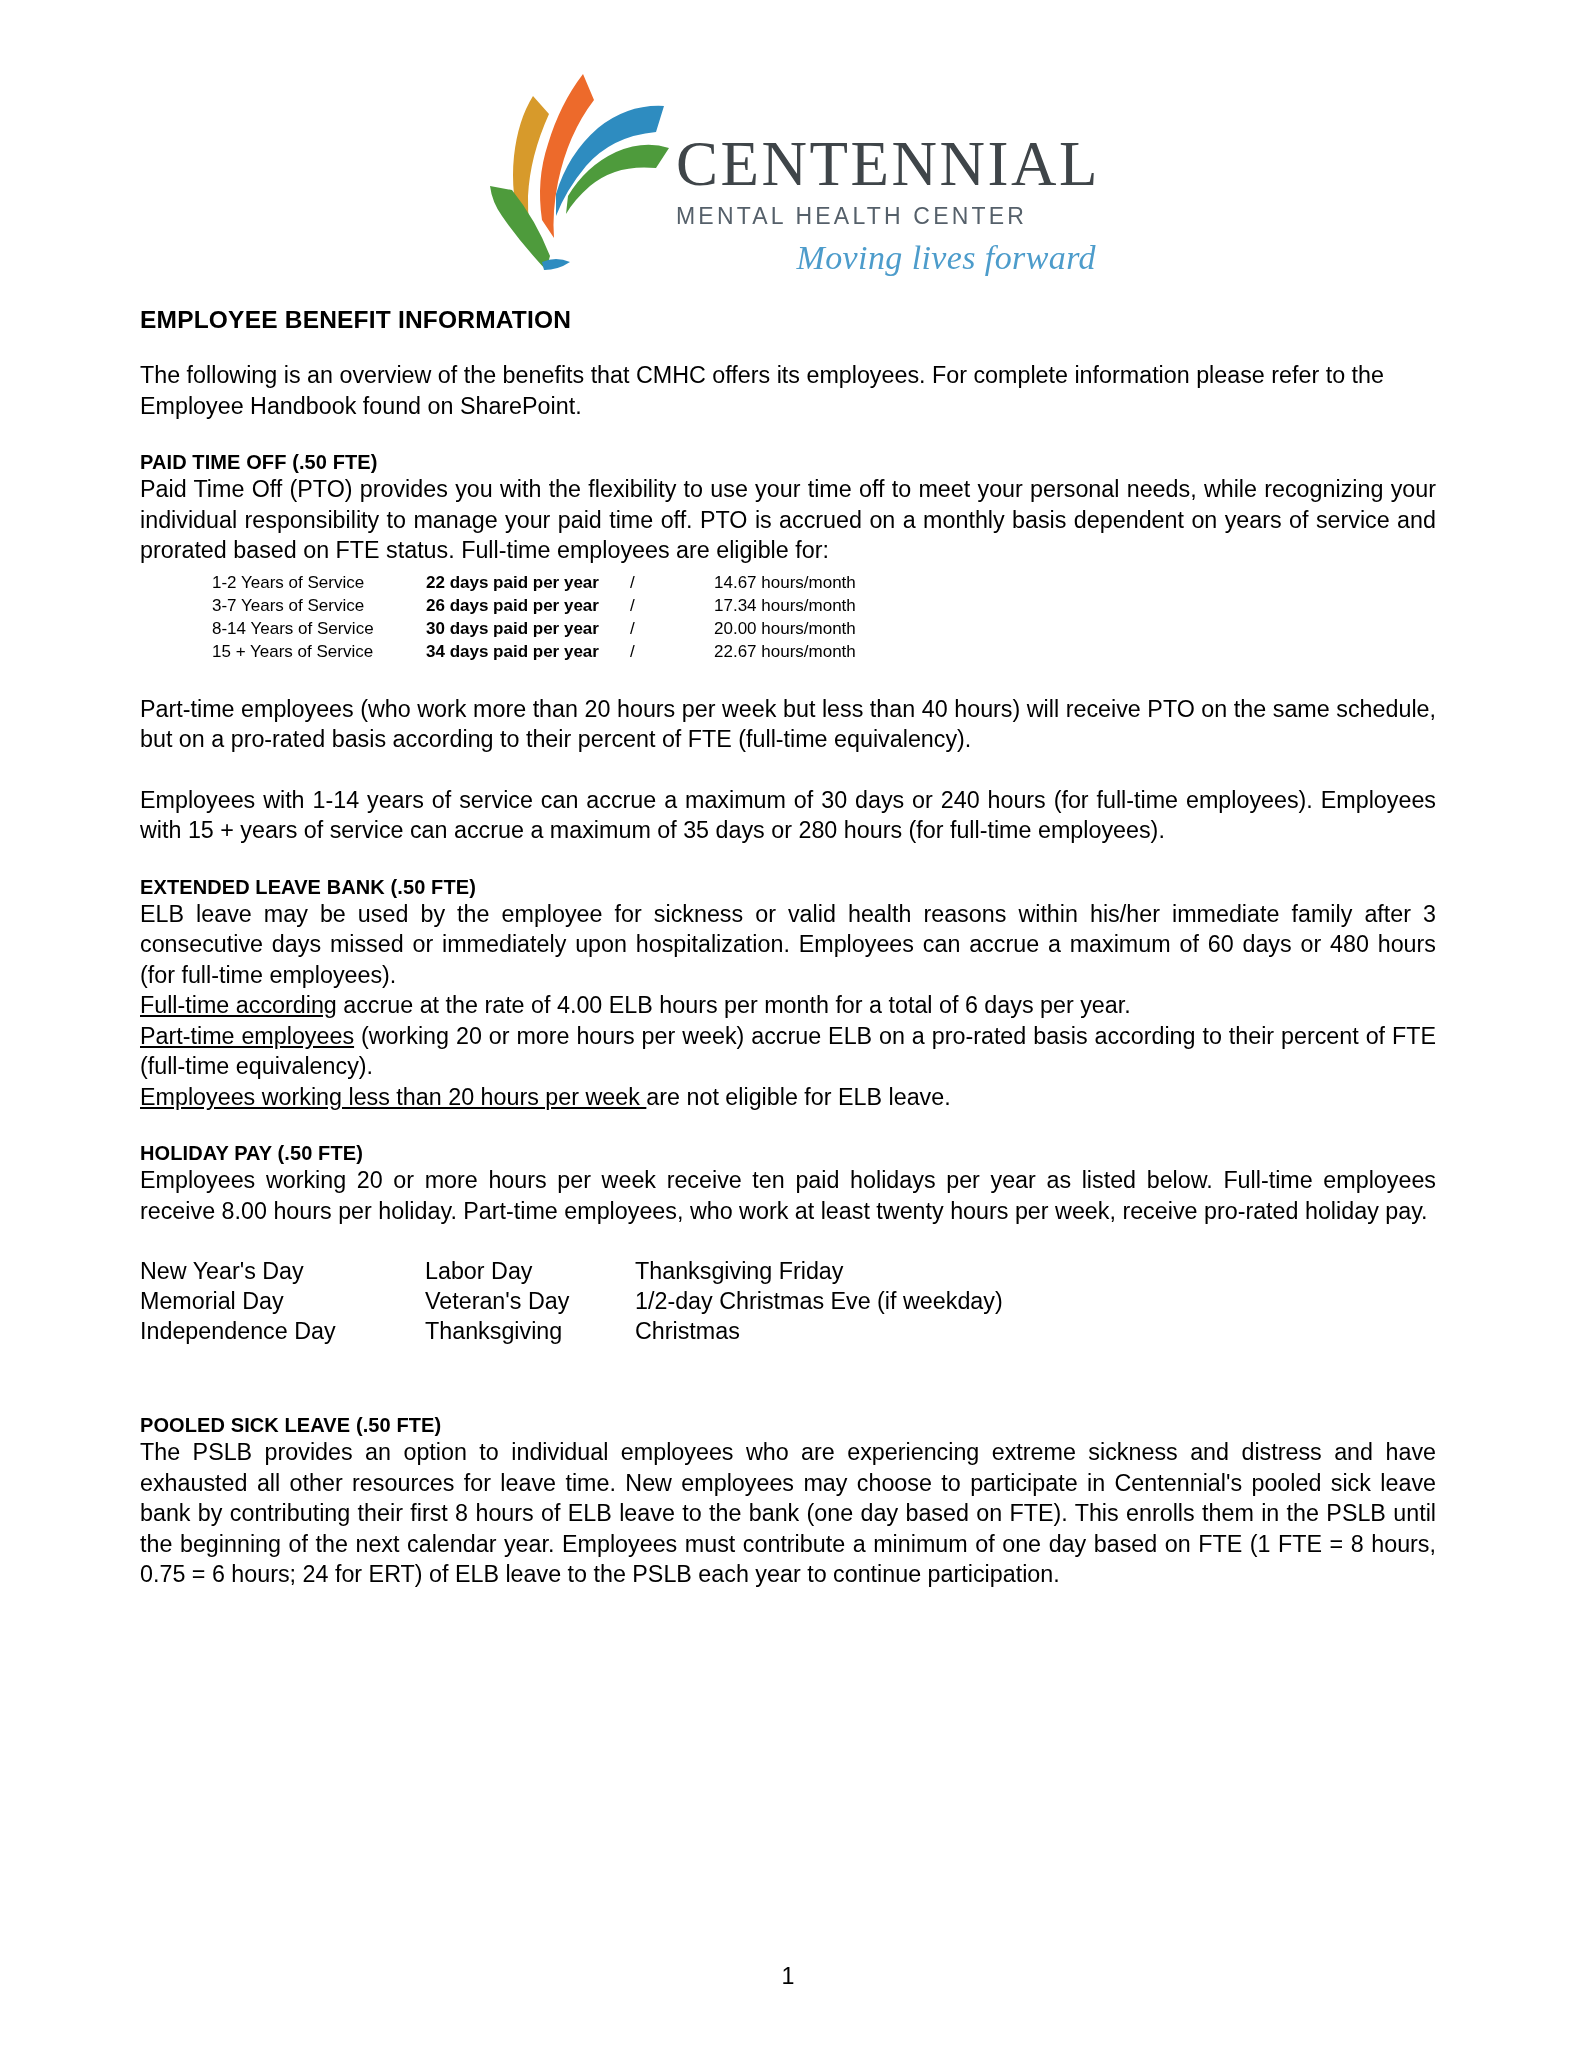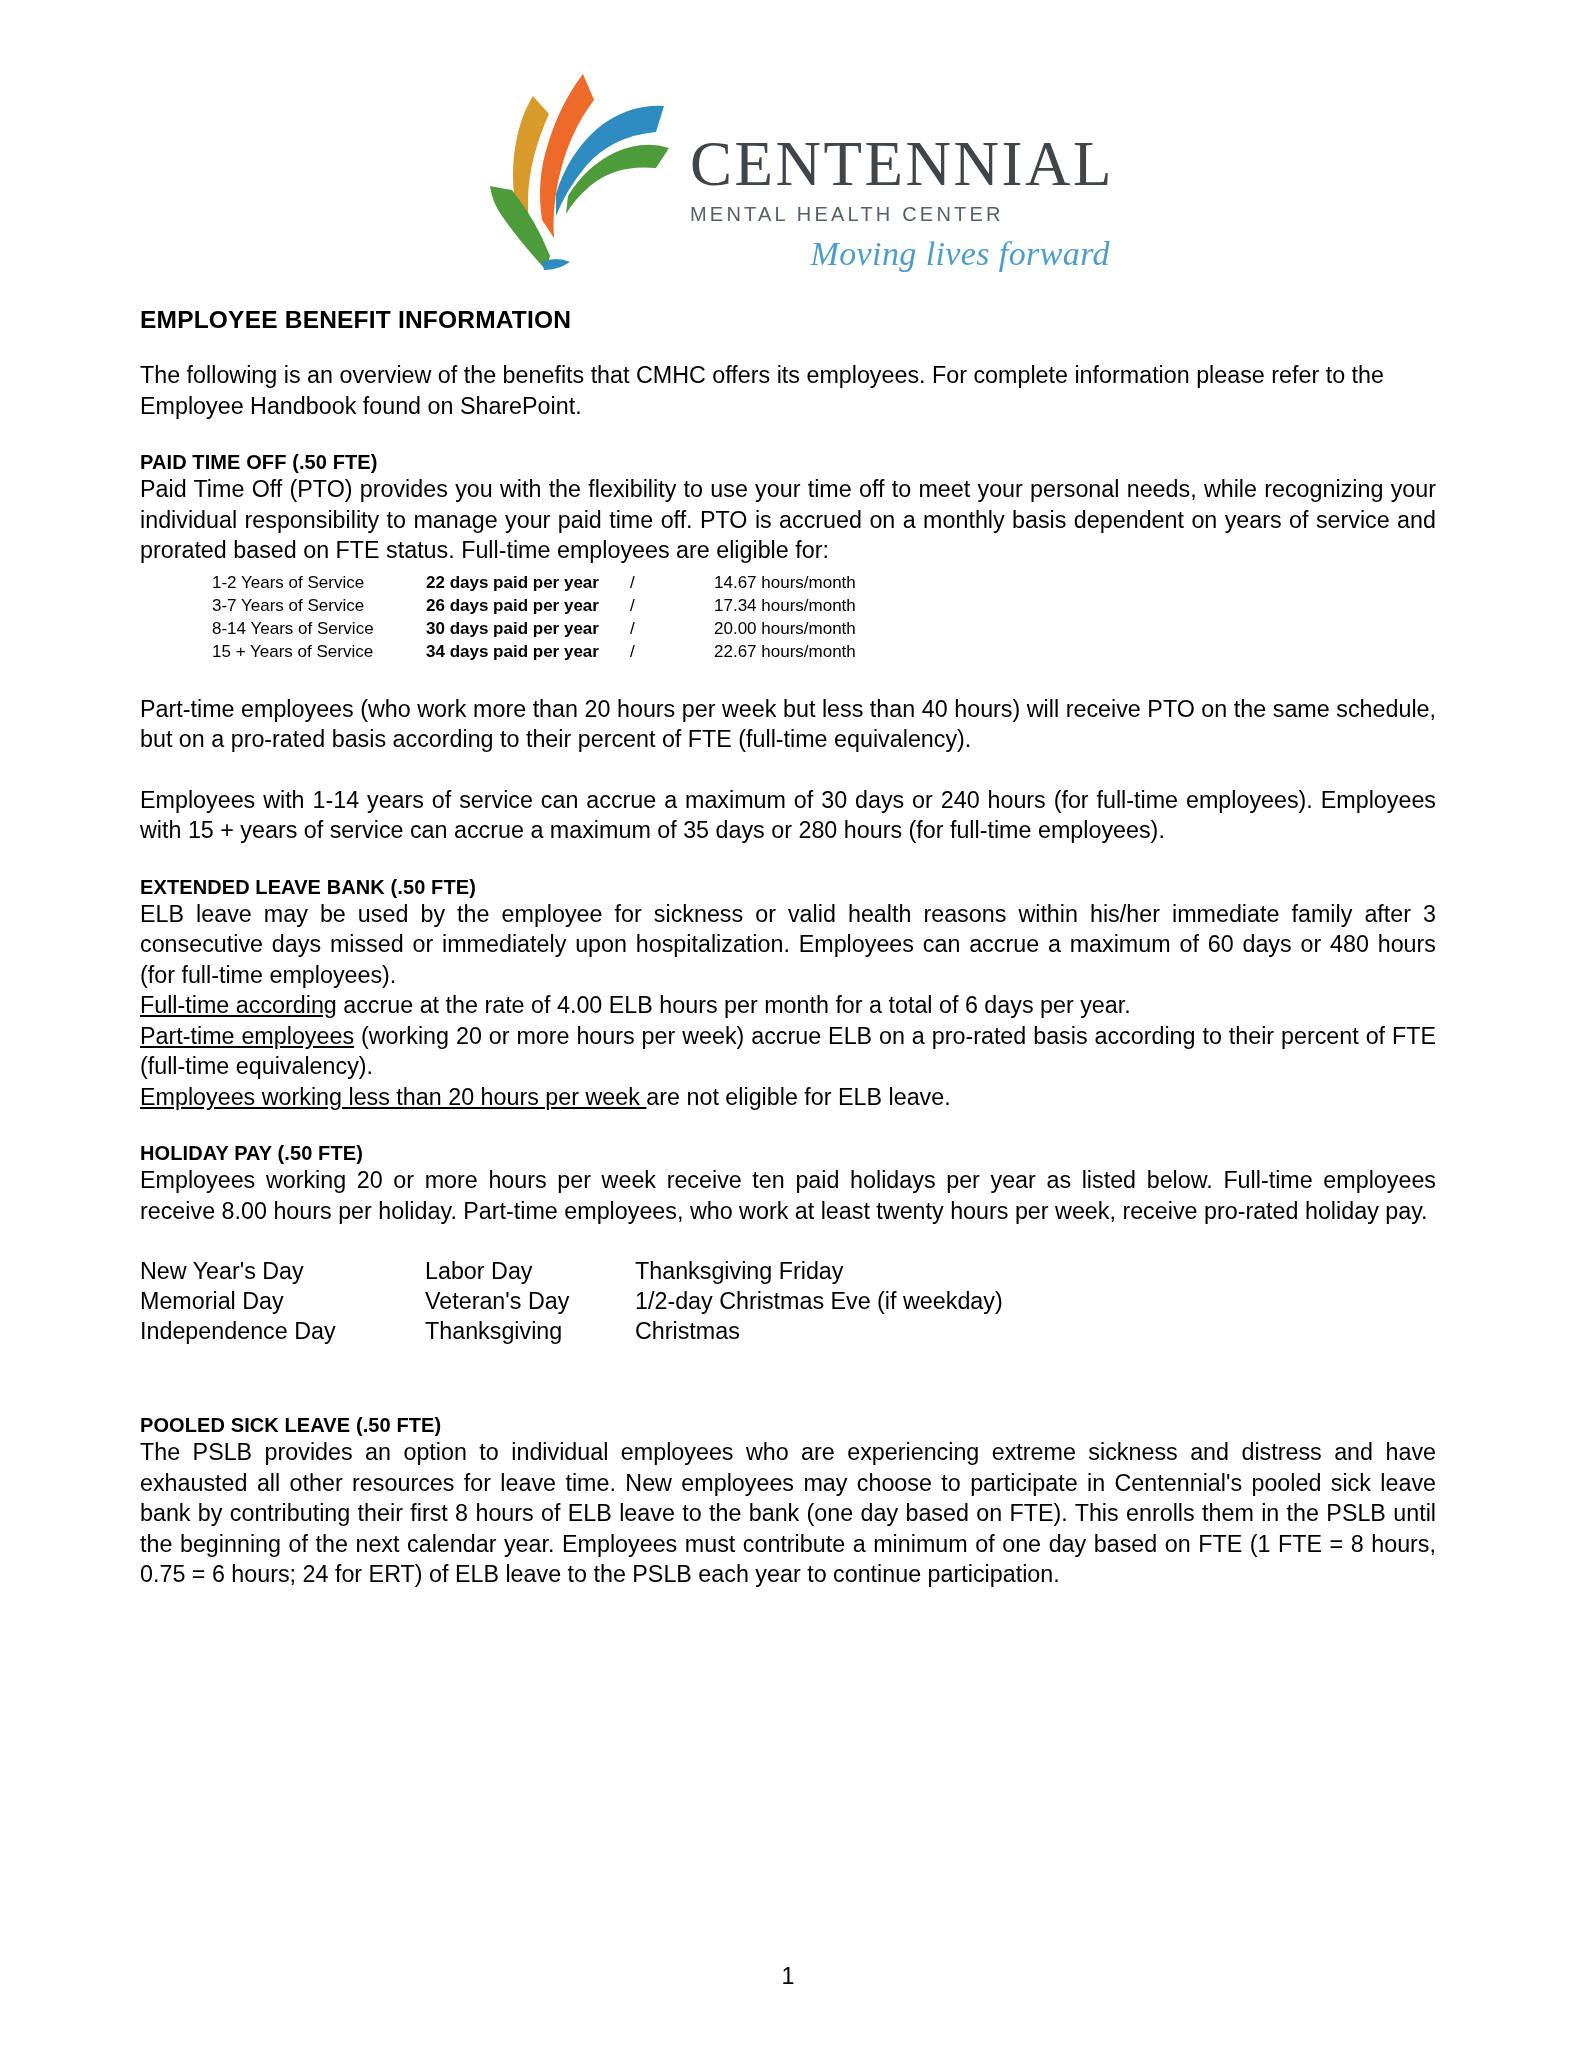--- a/index.html
+++ b/index.html
@@ -37,35 +37,35 @@
   }
   .logo-mark {
     position: absolute;
     left: 8px;
     top: 8px;
     width: 190px;
     height: 200px;
   }
   .logo-words {
     position: absolute;
-    left: 212px;
+    left: 198px;
     top: 72px;
     width: 420px;
   }
   .logo-name {
     font-family: "Liberation Serif", serif;
     font-size: 63px;
     letter-spacing: 2.5px;
     color: #3f4549;
     line-height: 0.96;
     white-space: nowrap;
   }
   .logo-sub {
     font-family: "Liberation Sans", sans-serif;
-    font-size: 20px;
+    font-size: 23px;
     letter-spacing: 3.2px;
     color: #55606a;
     margin-top: 9px;
     white-space: nowrap;
   }
   .logo-tag {
     font-family: "Liberation Serif", serif;
     font-style: italic;
     font-size: 34px;
     color: #4d9ccb;

